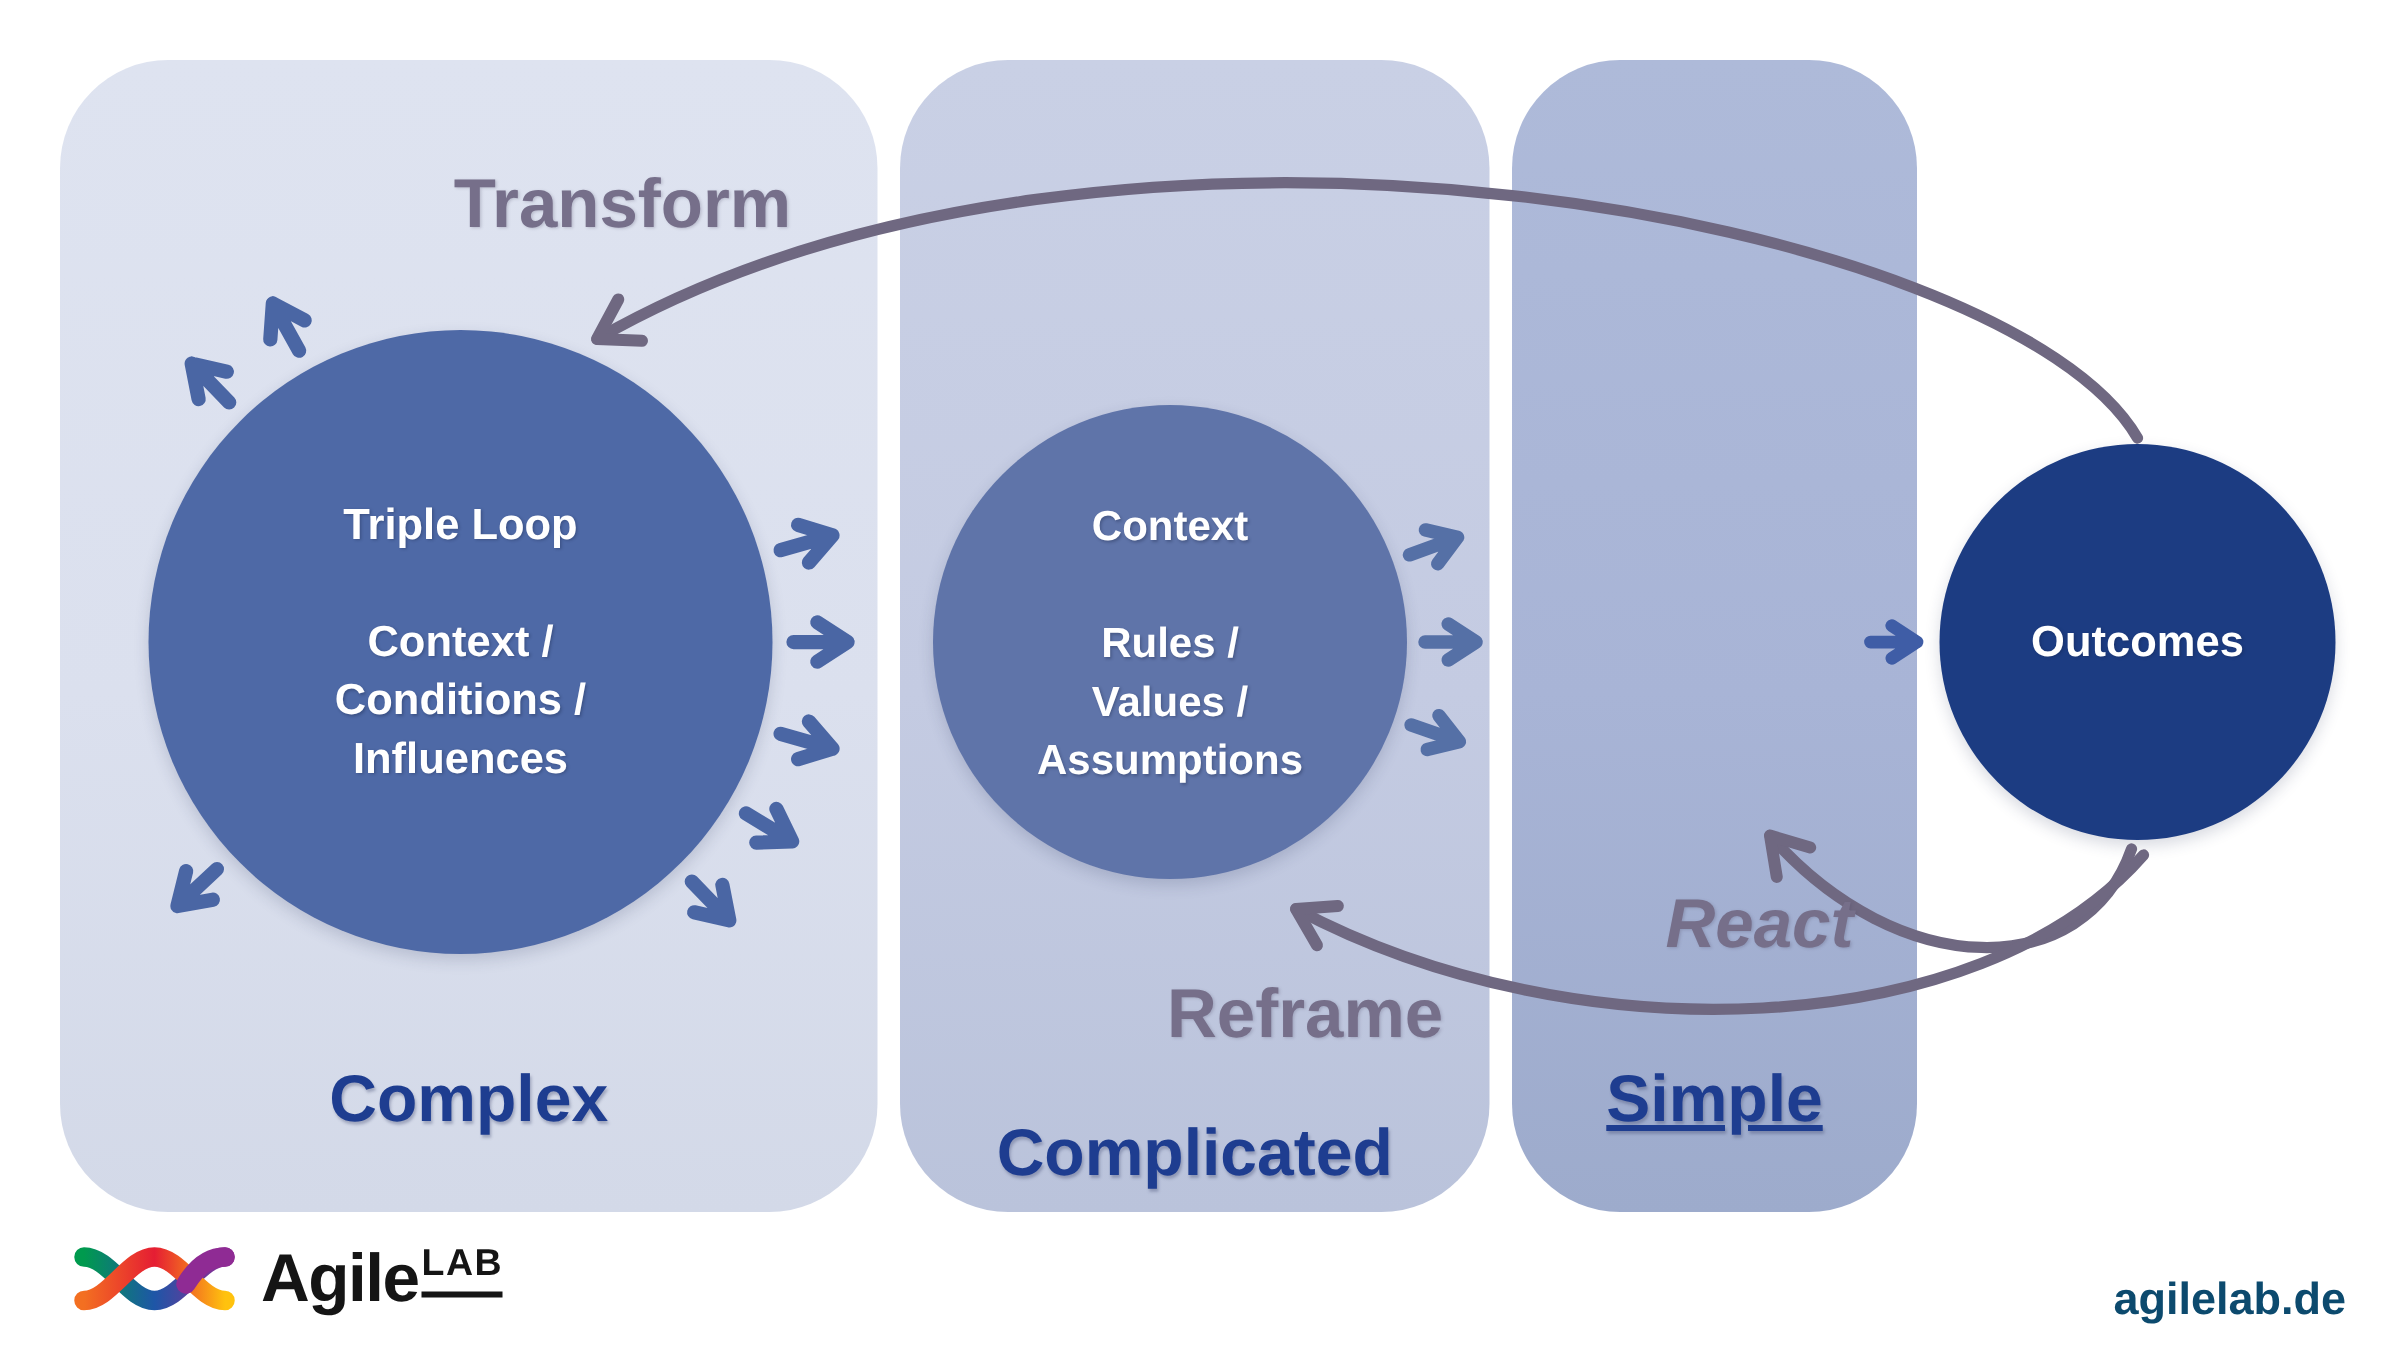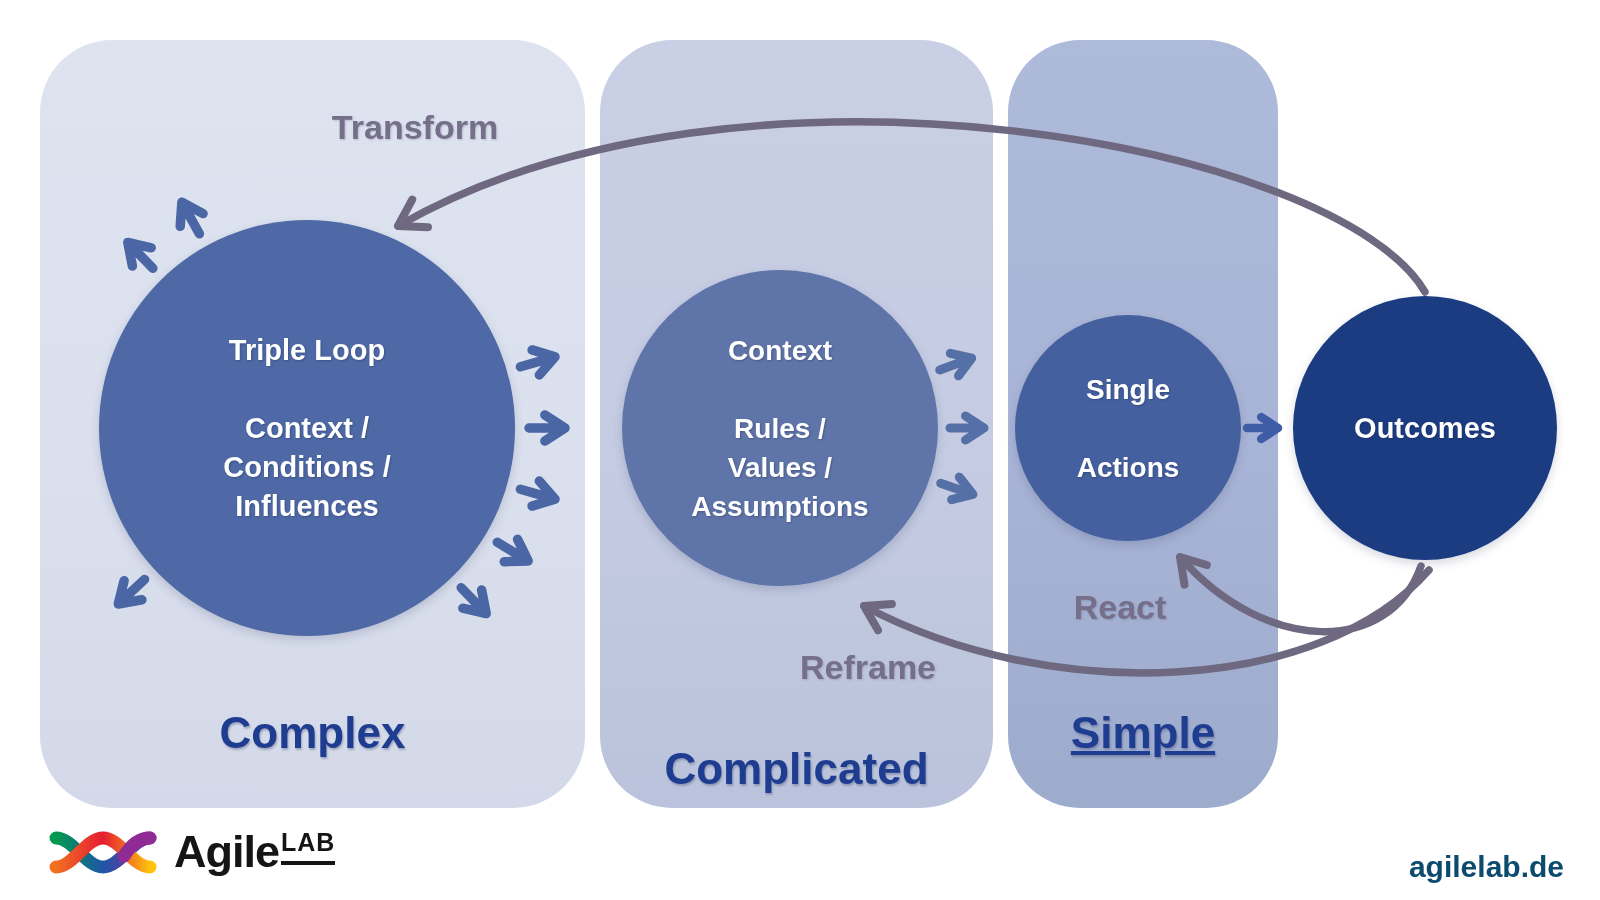--- a/index.html
+++ b/index.html
@@ -27,25 +27,25 @@
 
   .cat-label{
     position:absolute;top:708px;font-size:44px;font-weight:bold;color:#1e3d90;
     text-align:center;text-shadow:1px 2px 2px rgba(60,70,110,0.35);
   }
   .cat-complex{left:40px;width:545px;}
   .cat-complicated{left:600px;width:393px;margin-top:36px;}
   .cat-simple{left:1008px;width:270px;text-decoration:underline;}
 
   .flow-label{
-    position:absolute;font-size:34px;font-weight:bold;color:#766f8a;
+    position:absolute;font-size:46px;font-weight:bold;color:#766f8a;
     text-align:center;text-shadow:1px 1px 2px rgba(80,75,105,0.25);white-space:nowrap;
   }
   .flow-transform{left:280px;top:108px;width:270px;}
-  .flow-react{left:1040px;top:588px;width:160px;}
+  .flow-react{left:1093px;top:588px;width:160px;font-style:italic;}
   .flow-reframe{left:778px;top:648px;width:180px;}
 
   svg.overlay{position:absolute;left:0;top:0;width:1600px;height:900px;pointer-events:none;}
 
   .logo{position:absolute;left:48px;top:822px;display:flex;align-items:center;}
   .logo svg{display:block;}
   .logo-text{display:flex;align-items:flex-start;margin-left:16px;justify-content:center;}
   .brand{font-size:45px;font-weight:bold;color:#151515;line-height:1;letter-spacing:-1px;}
   .brand-sup{
     font-size:25px;font-weight:bold;color:#151515;line-height:1;margin-top:1px;margin-left:2px;
@@ -73,25 +73,20 @@
   </div>
 
   <div class="circle circle-double">
     <div class="circle-line">Context</div>
     <div class="circle-line"></div>
     <div class="circle-line">Rules /</div>
     <div class="circle-line">Values /</div>
     <div class="circle-line">Assumptions</div>
   </div>
 
-  <div class="circle circle-single">
-    <div class="circle-line">Single</div>
-    <div class="circle-line"></div>
-    <div class="circle-line">Actions</div>
-  </div>
 
   <div class="circle circle-outcomes">
     <div class="circle-line">Outcomes</div>
   </div>
 
   <svg class="overlay" viewBox="0 0 1600 900">
 
     <g stroke="#6f6881" fill="none" stroke-linecap="round" stroke-linejoin="round">
       <path d="M 1425 292 C 1340 145 740 30 398 226" stroke-width="7.5"></path>
       <path d="M 412.2 199.6 L 398 226 L 428 227.2" stroke-width="8"></path>

